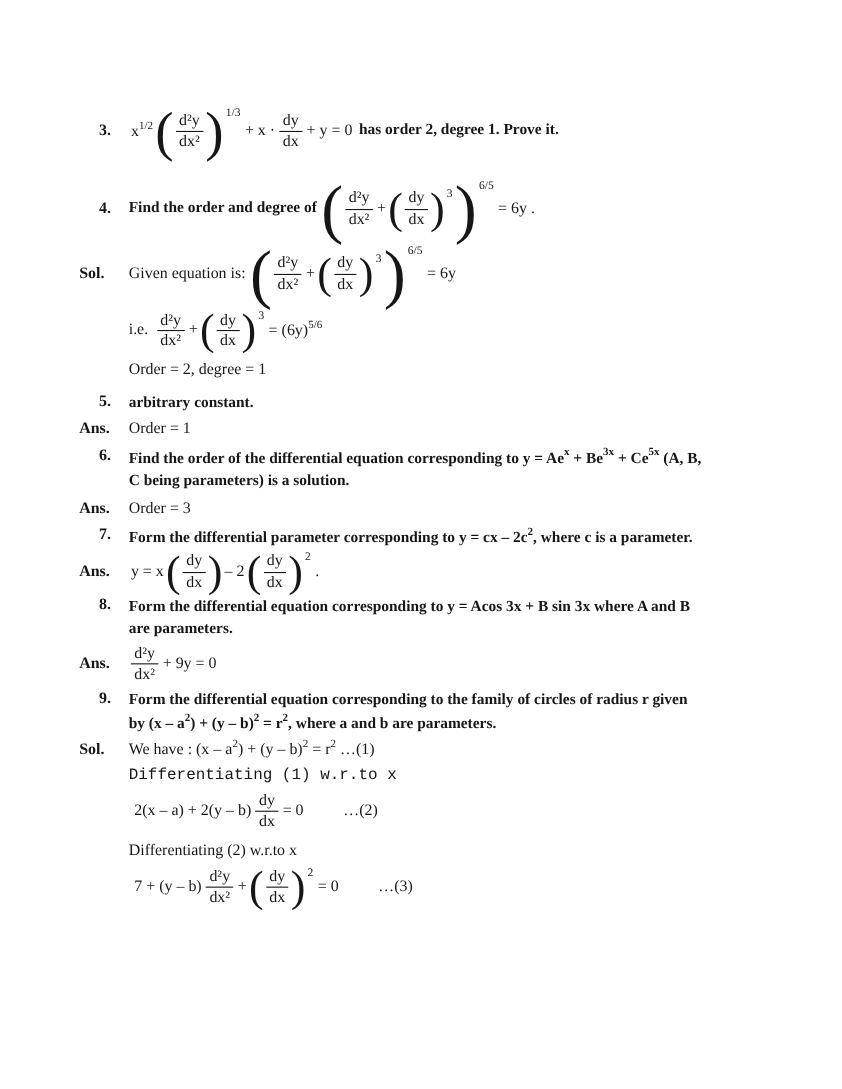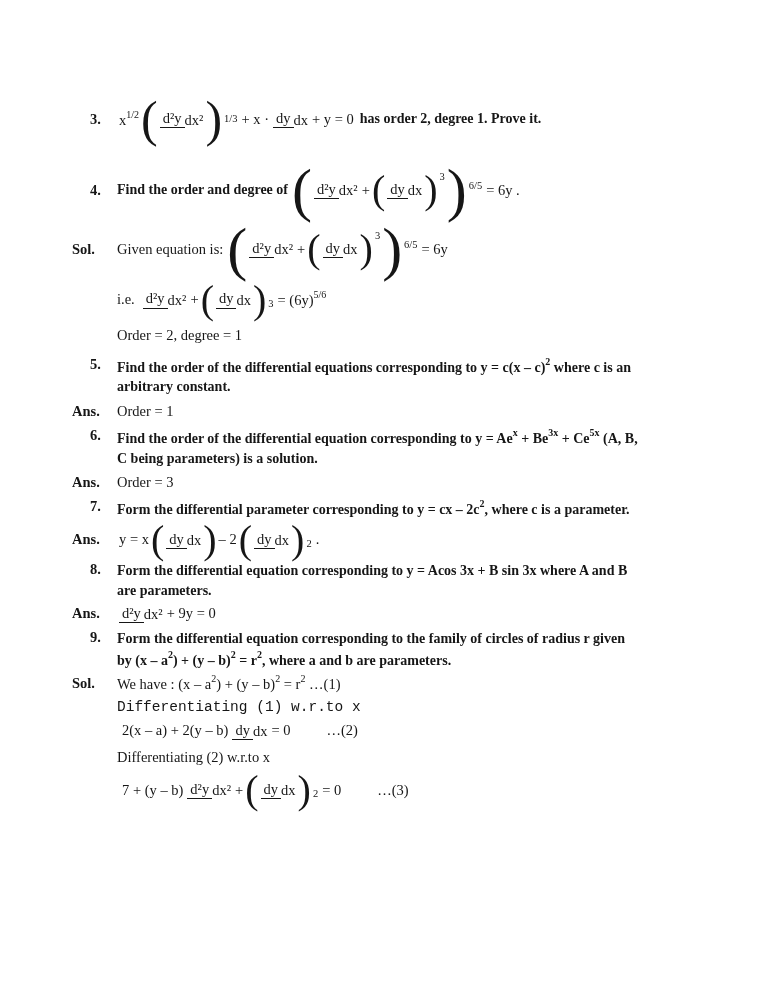--- a/index.html
+++ b/index.html
@@ -11,28 +11,28 @@
   .row{display:flex;align-items:flex-start;}
   .crow{display:flex;align-items:center;}
   .num{flex:none;width:45px;padding-left:18px;box-sizing:border-box;font-weight:700;}
   .lbl{flex:none;width:45px;font-weight:700;}
   .btext{font-weight:700;line-height:1.45;font-size:14px;}
   .qline{display:block;white-space:nowrap;}
   .reg{font-weight:400;}
   
   .m{display:inline-flex;align-items:center;font-weight:400;font-size:14.5px;white-space:nowrap;}
   .m>*{margin:0 2px;}
-  .frac{display:inline-flex;flex-direction:row;align-items:center;line-height:1.12;text-align:center;}
+  .frac{display:inline-flex;flex-direction:column;align-items:center;line-height:1.12;text-align:center;}
   .fn{border-bottom:1px solid #161616;padding:0 3px 1px;}
   .fd{padding-top:1px;}
   .bp{font-weight:400;line-height:0.85;margin:0;}
   .bpS{font-size:40px;}
   .bpM{font-size:50px;}
   .bpL{font-size:60px;}
-  .topexp{align-self:flex-start;font-size:10.5px;line-height:1;margin-top:16px;}
+  .topexp{align-self:flex-start;font-size:10.5px;line-height:1;margin-top:0;}
   .topexp.lower{margin-top:7px;}
   sup.s{font-size:10px;position:relative;top:-1px;}
   .tag{margin-left:34px;}
   
   #q3{margin:10px 0 24px;}
   #q4{margin:0 0 8px;}
   #sol4{margin:0 0 8px;}
   #ie{margin:0 0 10px;padding-left:45px;}
   #order4{margin:0 0 12px;padding-left:45px;}
   #q5{margin:0 0 5px;}
@@ -139,21 +139,20 @@
       <span class="topexp">3</span>
       <span><span>= (6y)</span><sup class="s">5/6</sup></span>
     </span>
   </div>
 
   <div class="reg" id="order4">Order = 2, degree = 1</div>
 
   <div class="row" id="q5">
     <span class="num">5.</span>
     <span class="btext">
-      <span class="qline"><span>Find the order of the differential equations corresponding to y = c(x – c)</span><sup class="s">2</sup><span> where c is an</span></span>
       <span class="qline">arbitrary constant.</span>
     </span>
   </div>
 
   <div class="crow" id="ans5">
     <span class="lbl">Ans.</span>
     <span class="reg">Order = 1</span>
   </div>
 
   <div class="row" id="q6">

